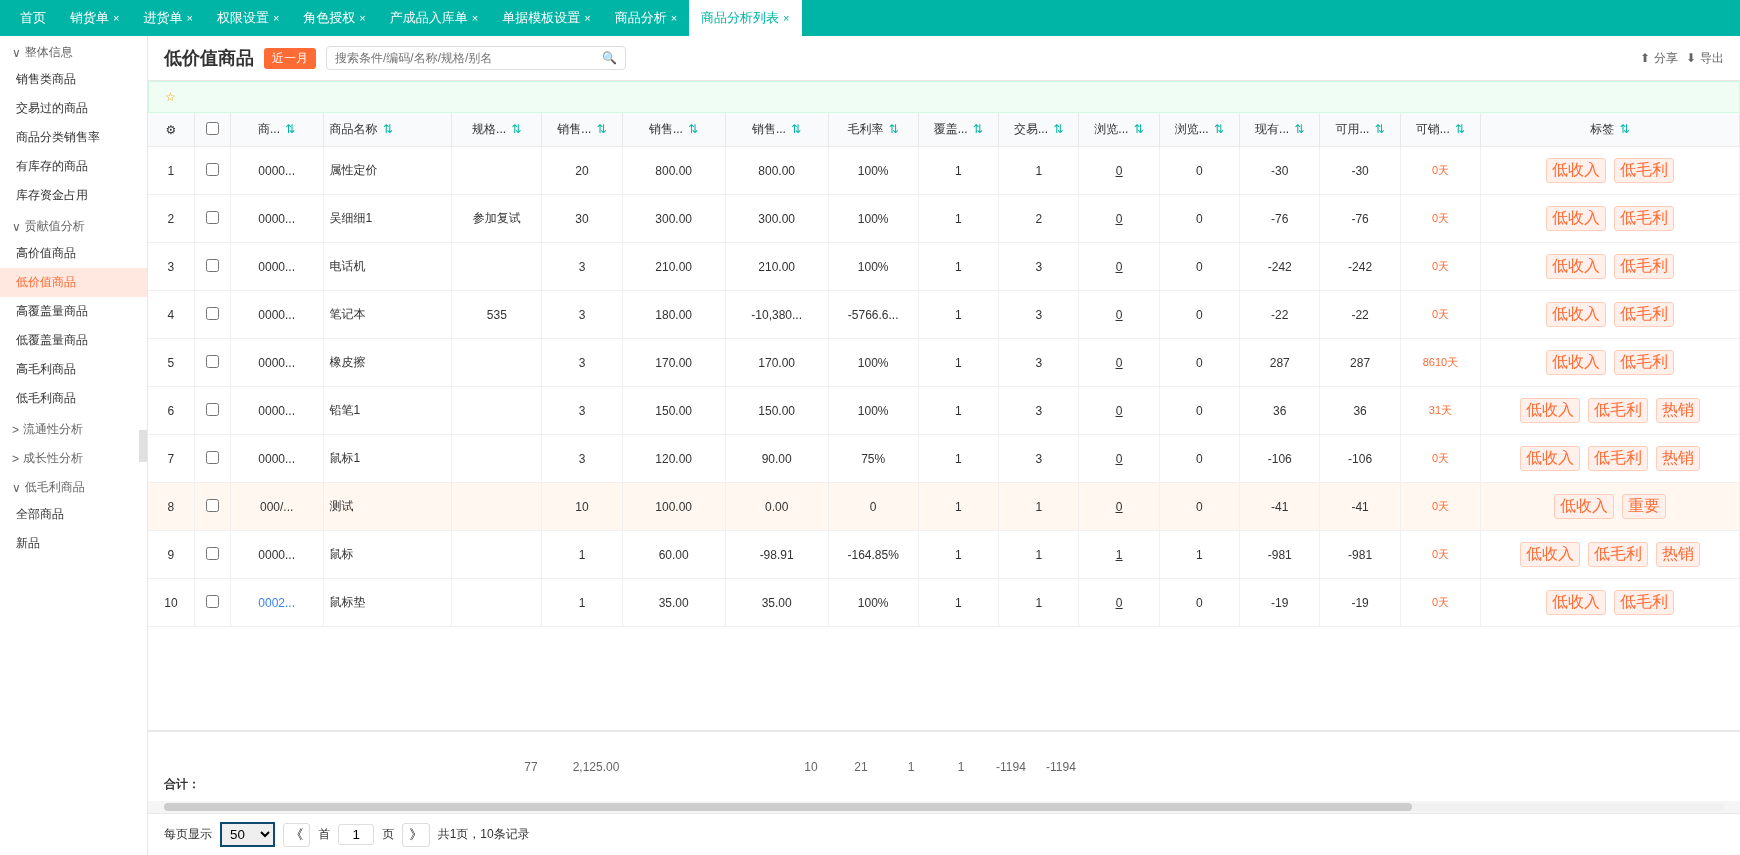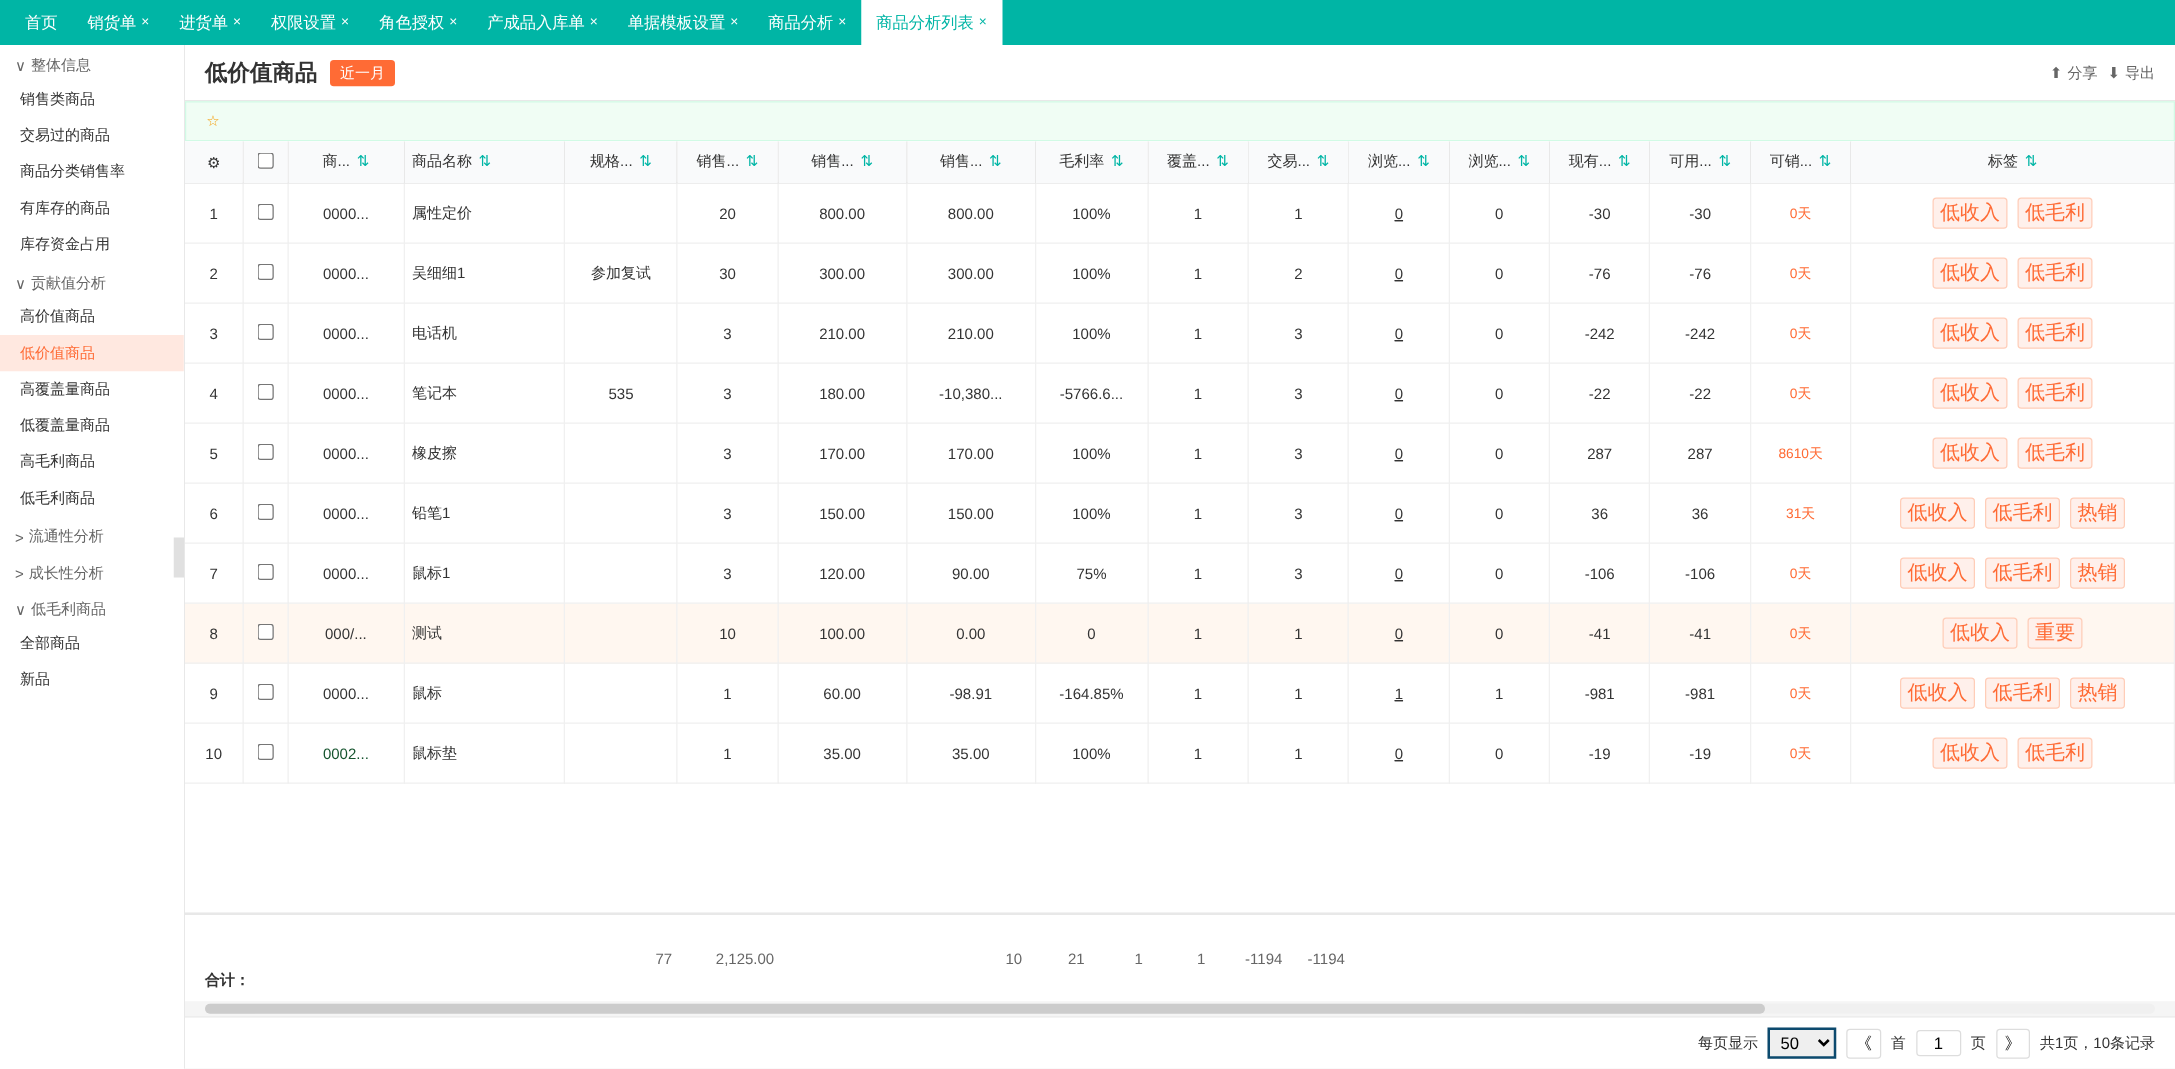--- a/index.html
+++ b/index.html
@@ -190,21 +190,21 @@
     }
     .footer-total { font-weight: 600; color: #333; margin-top: 36px; }
     
     
     .pagination {
       background: #fff;
       border-top: 1px solid #e8e8e8;
       padding: 8px 16px;
       display: flex;
       align-items: center;
-      justify-content: flex-end;
+      justify-content: flex-start;
       gap: 8px;
       font-size: 12px;
     }
     .page-btn {
       padding: 2px 6px;
       border: 1px solid #ddd;
       border-radius: 3px;
       cursor: pointer;
       background: #fff;
     }
@@ -317,20 +317,24 @@
     </div>
     <div class="sidebar-item">全部商品</div>
     <div class="sidebar-item">新品</div>
   </div>
 
   <div class="content">
 
     <div class="content-header">
       <span class="page-title">低价值商品</span>
       <span class="filter-tag">近一月</span>
+      <div class="search-box">
+        <input type="text" placeholder="搜索条件/编码/名称/规格/别名" style="">
+        <span style="color:#00b5a5;cursor:pointer;">🔍</span>
+      </div>
       <div class="header-actions">
         <div class="action-btn">
           <span>⬆</span>
           <span>分享</span>
         </div>
         <div class="action-btn">
           <span>⬇</span>
           <span>导出</span>
         </div>
       </div>
@@ -580,21 +584,21 @@
     <td style="text-decoration:underline;cursor:pointer;"><u>1</u></td>
     <td>1</td>
     <td>-981</td>
     <td>-981</td>
     <td class="tag-orange">0天</td>
     <td><span class="tag-badge tag-low-income">低收入</span><span class="tag-badge tag-low-margin">低毛利</span><span class="tag-badge tag-hot">热销</span></td>
   </tr>
             <tr>
     <td>10</td>
     <td><input type="checkbox" style=""></td>
-    <td style="cursor:pointer;color:#14532d;">0002...</td>
+    <td style="cursor:pointer;color:#3b82f6;">0002...</td>
     <td style="text-align:left;cursor:pointer;">鼠标垫</td>
     <td></td>
     <td>1</td>
     <td>35.00</td>
     <td>35.00</td>
     <td>100%</td>
     <td>1</td>
     <td>1</td>
     <td style="text-decoration:underline;cursor:pointer;"><u>0</u></td>
     <td>0</td>

